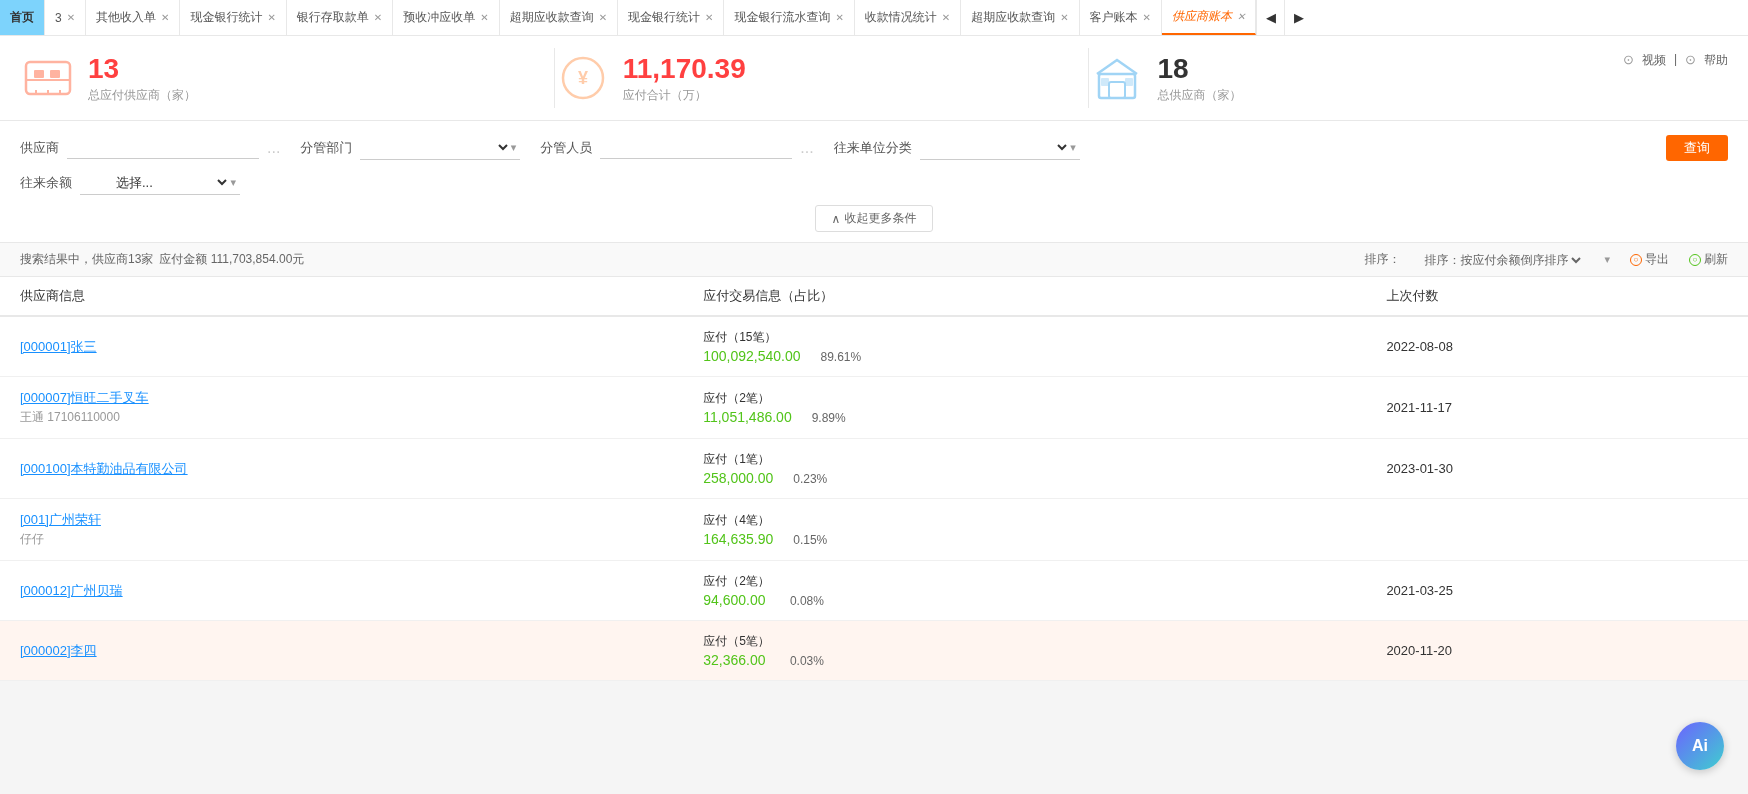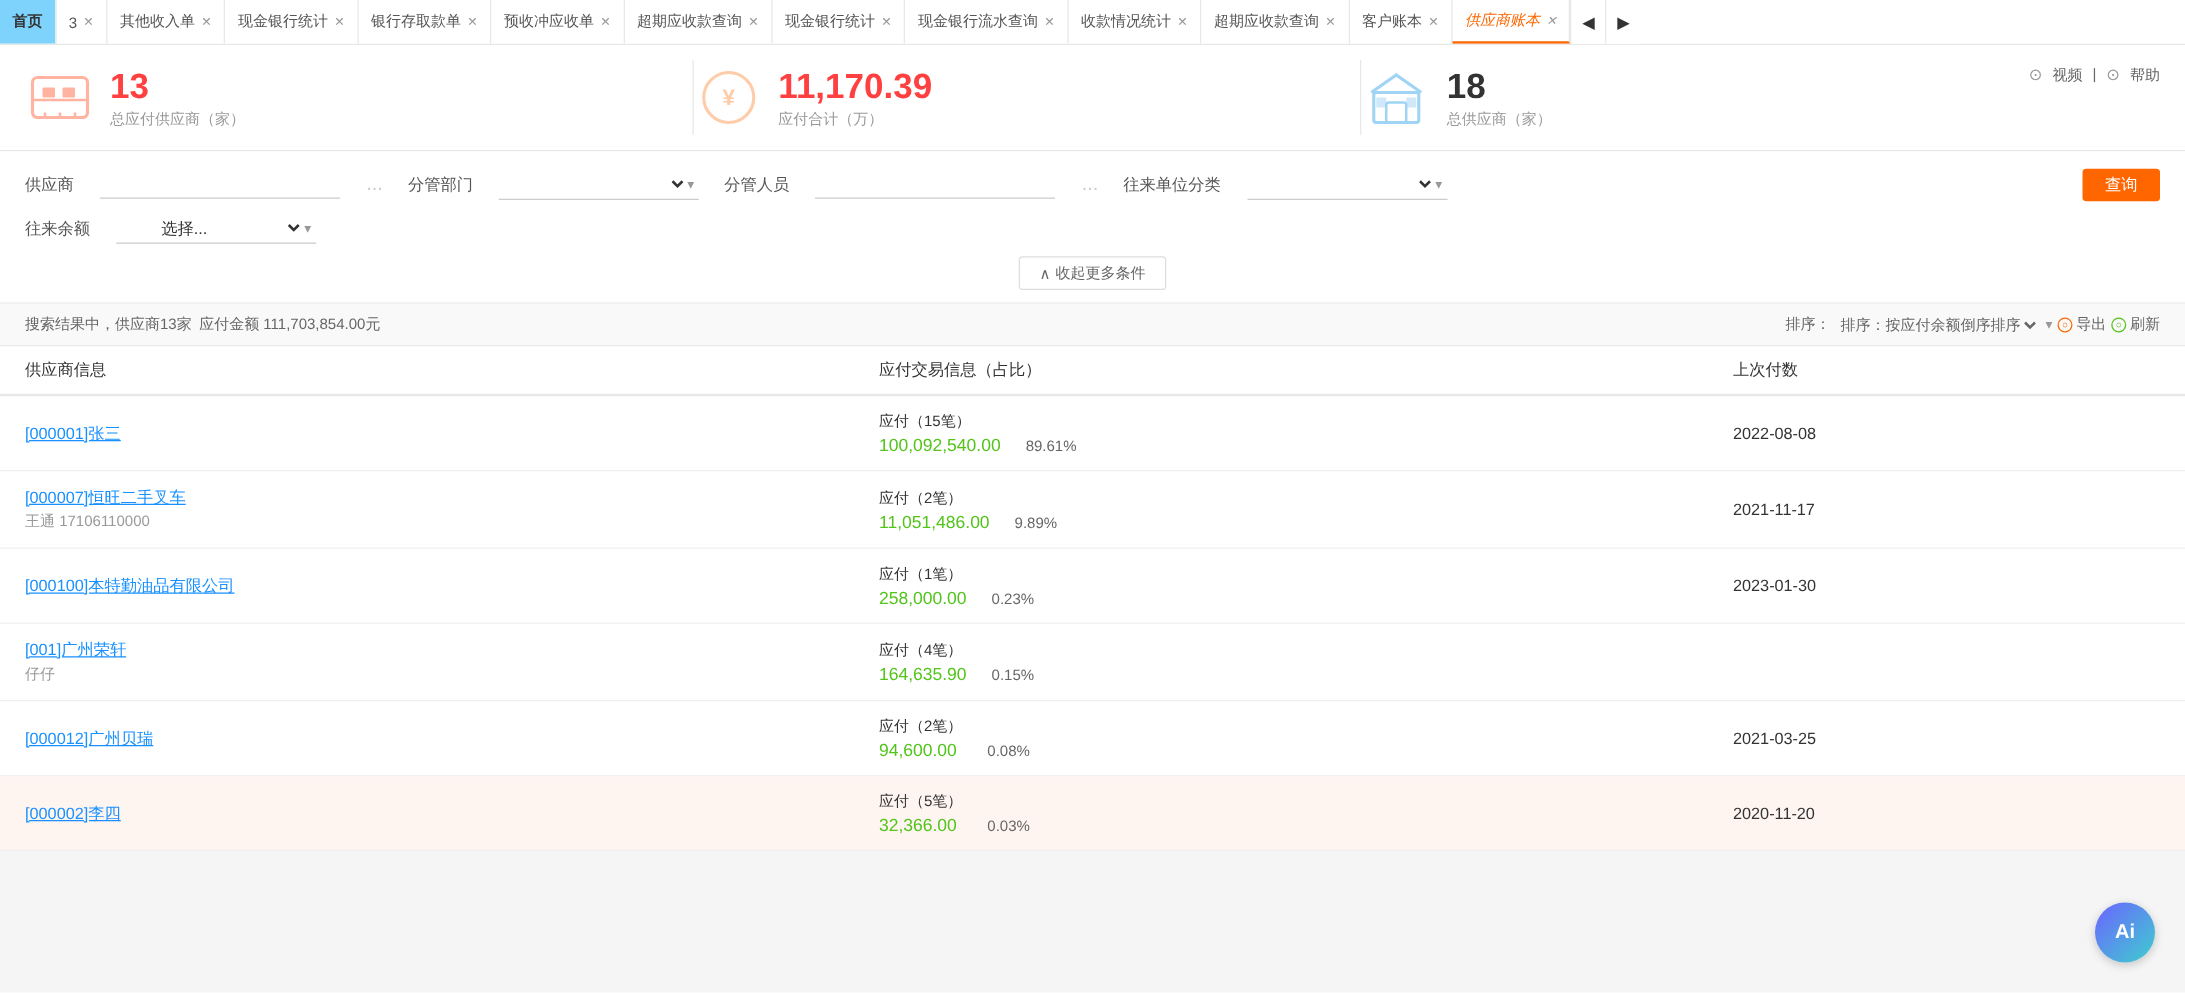--- a/index.html
+++ b/index.html
@@ -29,21 +29,21 @@
     .stat-icon svg { width: 52px; height: 52px; }
     .stat-info .stat-number { font-size: 28px; font-weight: bold; color: #ff4040; }
     .stat-info .stat-label { font-size: 12px; color: #999; margin-top: 2px; }
     .stat-divider { width: 1px; height: 60px; background: #e8e8e8; }
     .top-right-links { font-size: 12px; color: #666; display: flex; gap: 8px; align-self: flex-start; margin-top: 4px; }
     .top-right-links a { color: #666; text-decoration: none; cursor: pointer; }
 
     
     .filter-area { background: #fff; padding: 14px 20px 10px; border-bottom: 1px solid #e8e8e8; }
     .filter-row { display: flex; align-items: center; gap: 20px; margin-bottom: 10px; flex-wrap: wrap; }
-    .filter-item { display: flex; align-items: center; gap: 21px; }
+    .filter-item { display: flex; align-items: center; gap: 8px; }
     .filter-label { font-size: 13px; color: #555; white-space: nowrap; }
     .filter-input {
       border: none; border-bottom: 1px solid #ccc; padding: 3px 8px; min-width: 140px;
       font-size: 13px; outline: none; color: #333; background: transparent;
     }
     .filter-input-dots { color: #ccc; font-size: 16px; }
     .filter-select-wrapper { display: flex; align-items: center; border-bottom: 1px solid #ccc; min-width: 160px; padding: 3px 4px; }
     .filter-select-wrapper select { border: none; outline: none; font-size: 13px; color: #333; background: transparent; flex: 1; margin-left: 28px; }
     .chevron-down { color: #999; font-size: 11px; }
     .btn-query {
@@ -56,21 +56,21 @@
       border: 1px solid #ddd; border-radius: 3px; background: #fff; margin: 4px auto 0; width: fit-content;
     }
 
     
     .result-bar {
       display: flex; align-items: center; justify-content: space-between;
       padding: 8px 20px; background: #f9f9f9; border-bottom: 1px solid #e8e8e8;
       font-size: 12px; color: #666;
     }
     .result-bar .result-info { display: flex; gap: 6px; }
-    .result-bar .result-actions { display: flex; align-items: center; gap: 4px; }
+    .result-bar .result-actions { display: flex; align-items: center; gap: 20px; }
     .sort-select { font-size: 12px; color: #666; border: none; background: transparent; outline: none; cursor: pointer; }
     .action-btn { font-size: 12px; color: #666; cursor: pointer; display: flex; align-items: center; gap: 3px; }
     .action-btn .dot { width: 12px; height: 12px; border-radius: 50%; border: 1px solid #ccc; display: inline-flex; align-items: center; justify-content: center; font-size: 8px; }
     .action-btn .dot.orange { border-color: #ff6600; color: #ff6600; }
     .action-btn .dot.green { border-color: #52c41a; color: #52c41a; }
 
     
     .data-table { background: #fff; width: 100%; }
     .table-header {
       display: grid; grid-template-columns: 2fr 2fr 1fr;

